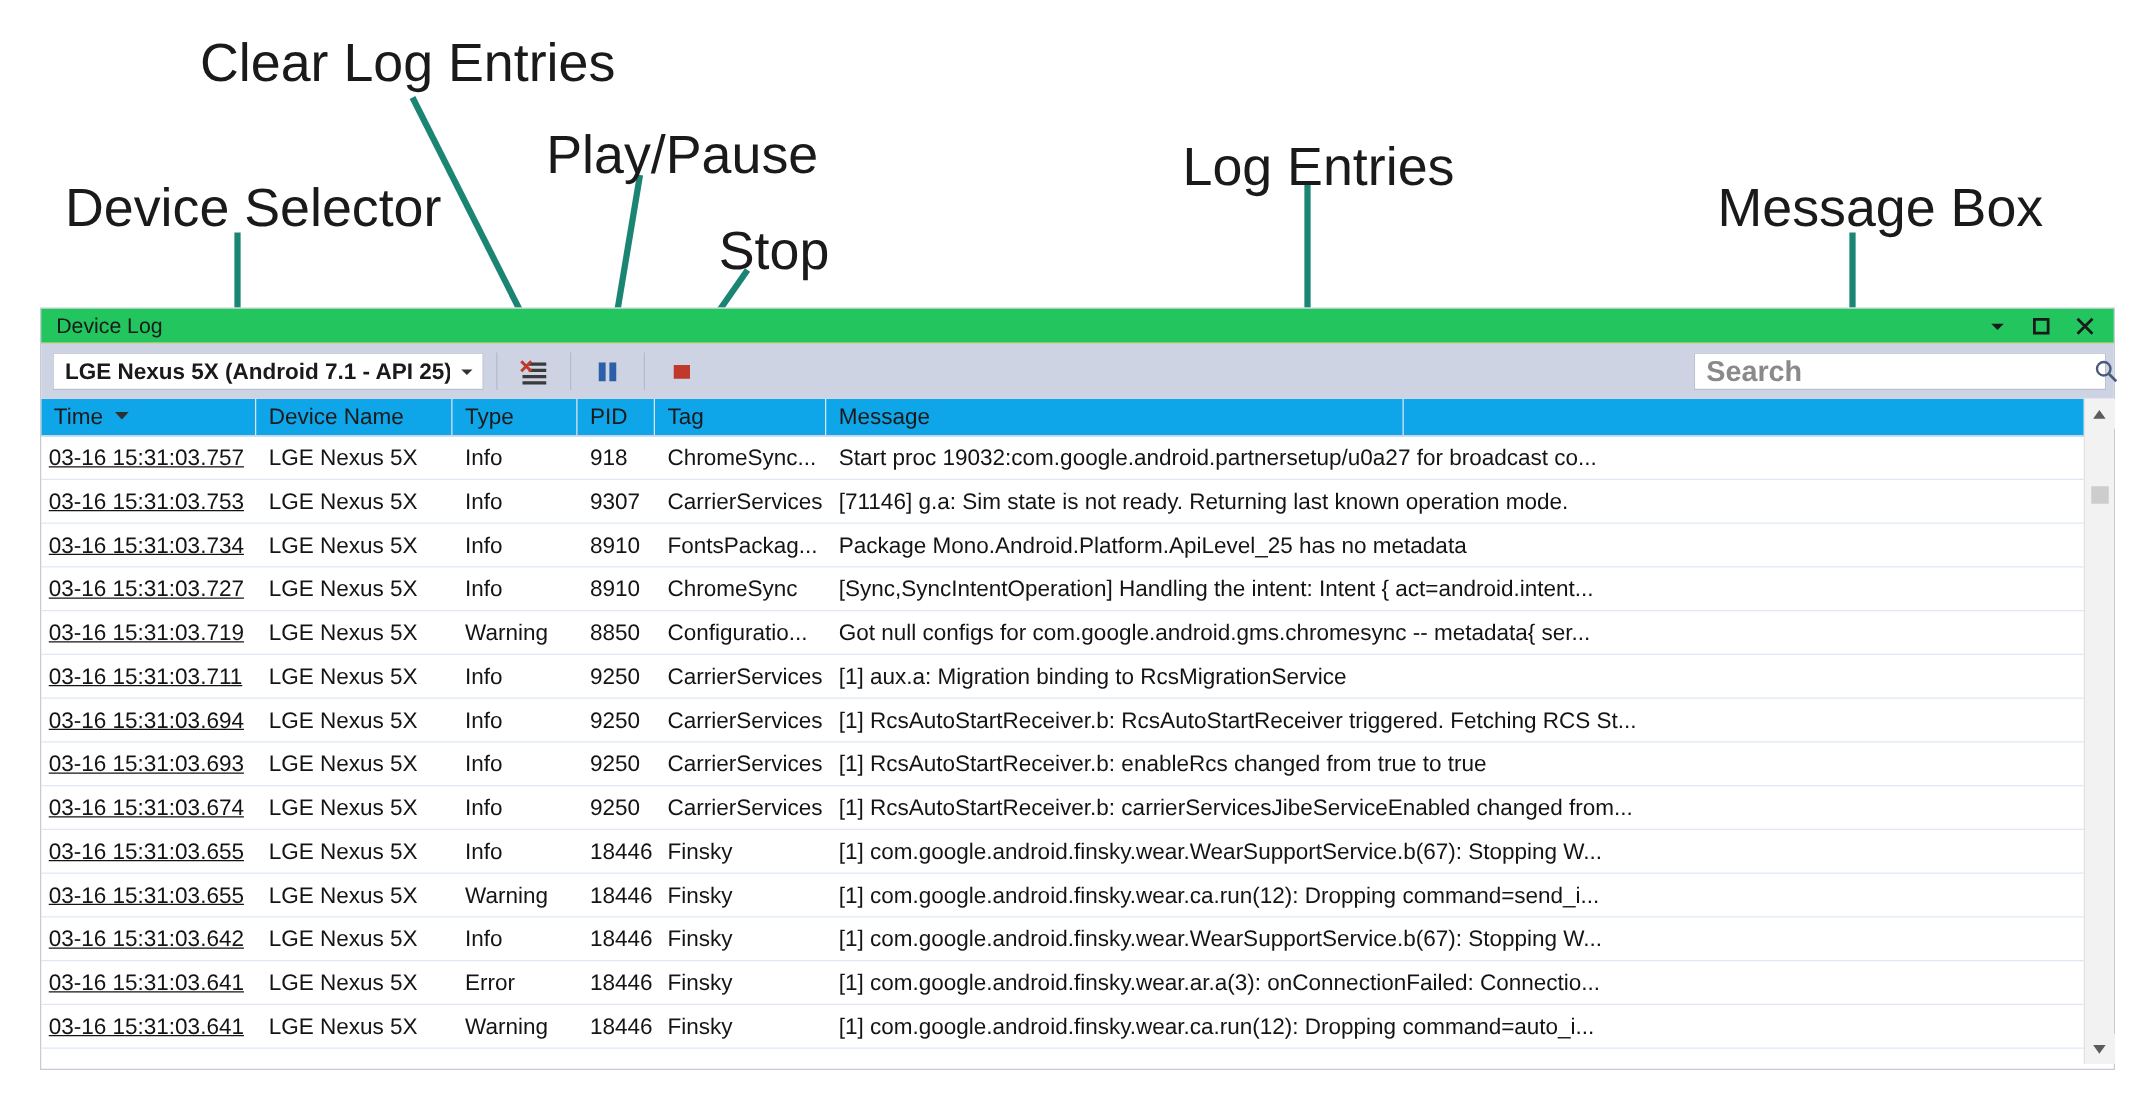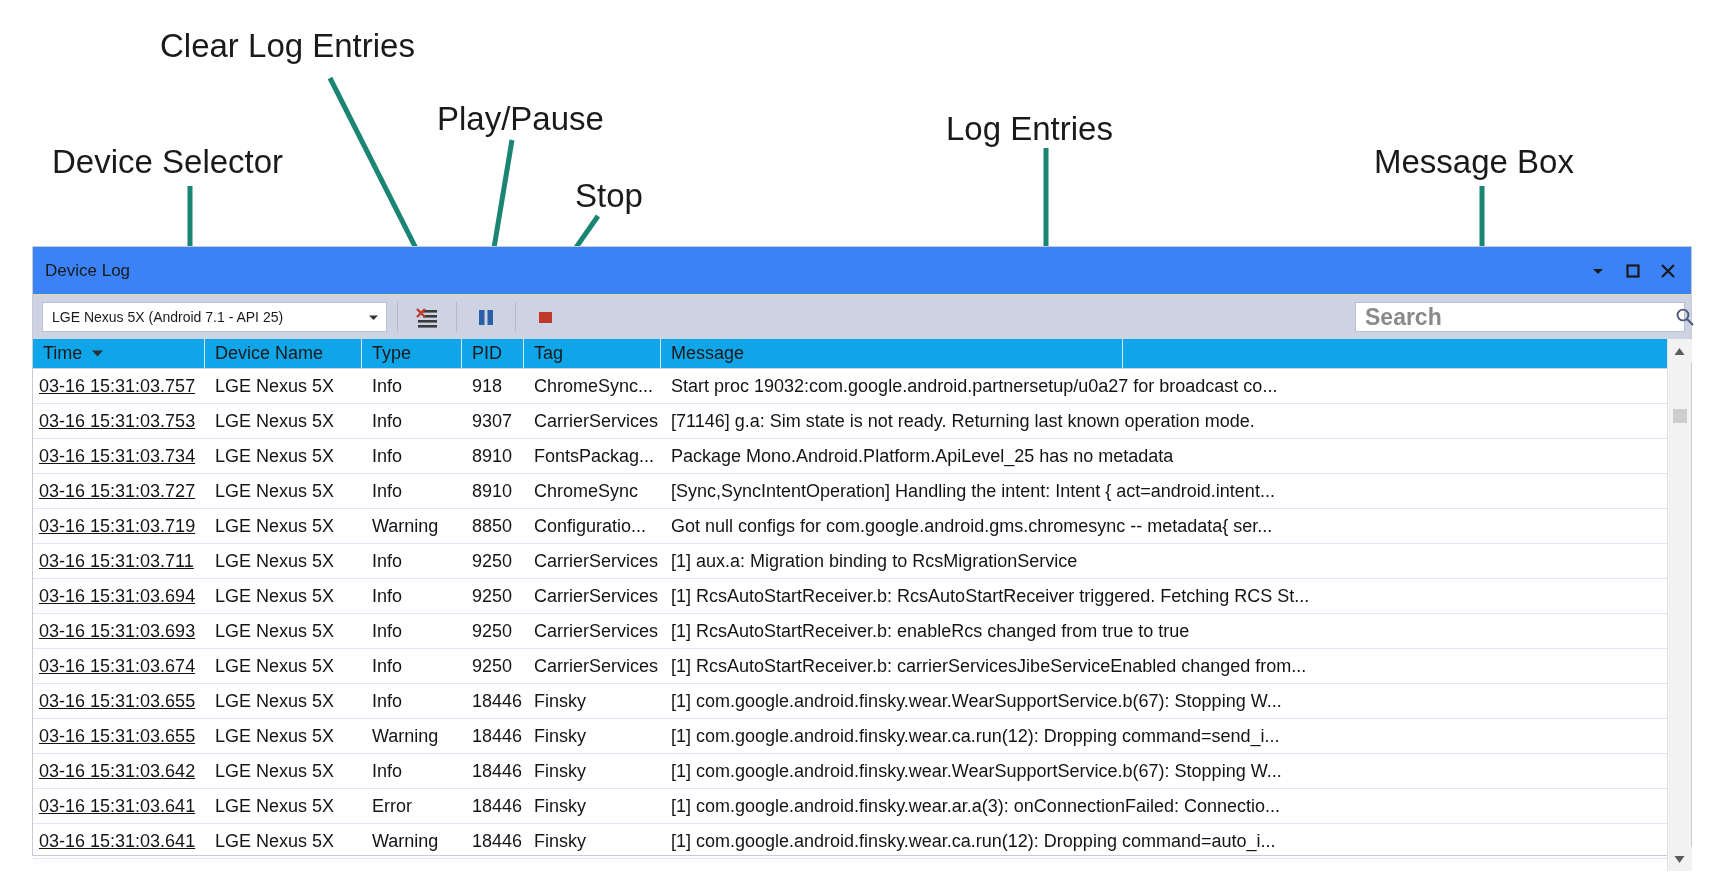--- a/index.html
+++ b/index.html
@@ -14,21 +14,21 @@
   #root {
     position: relative;
     width: 1720px;
     height: 880px;
   }
 
   
   .callout {
     position: absolute;
     color: #1a1a1a;
-    font-size: 33px;
+    font-size: 43px;
     font-family: "Liberation Sans", sans-serif;
     white-space: nowrap;
     letter-spacing: 0px;
   }
   svg.leaders {
     position: absolute;
     left: 0; top: 0;
     width: 1720px; height: 880px;
     pointer-events: none;
   }
@@ -38,22 +38,22 @@
     position: absolute;
     left: 32px;
     top: 246px;
     width: 1660px;
     height: 610px;
     border: 1px solid #c8cbd6;
     background: #ffffff;
     box-sizing: border-box;
   }
   .titlebar {
-    height: 48px;
-    background: #3b82f6;
+    height: 28px;
+    background: #22c55e;
     display: flex;
     align-items: center;
     padding: 0 10px 0 12px;
     box-sizing: border-box;
     border-bottom: 1px solid #e6d98f;
   }
   .titlebar .title {
     font-size: 17px;
     color: #1a1a1a;
     flex: 1;
@@ -87,24 +87,25 @@
     background: #ffffff;
     border: 1px solid #b9c0d2;
     display: flex;
     align-items: center;
     box-sizing: border-box;
     padding-left: 9px;
     margin-left: 3px;
   }
   .combo .combo-text {
     flex: 1;
-    font-size: 14px;
+    font-size: 18px;
     color: #1a1a1a;
     white-space: nowrap;
     overflow: hidden;
+    font-weight: bold;
   }
   .combo .combo-arrow {
     width: 26px;
     display: flex;
     align-items: center;
     justify-content: center;
     color: #222;
     font-size: 11px;
   }
   .tb-sep {

